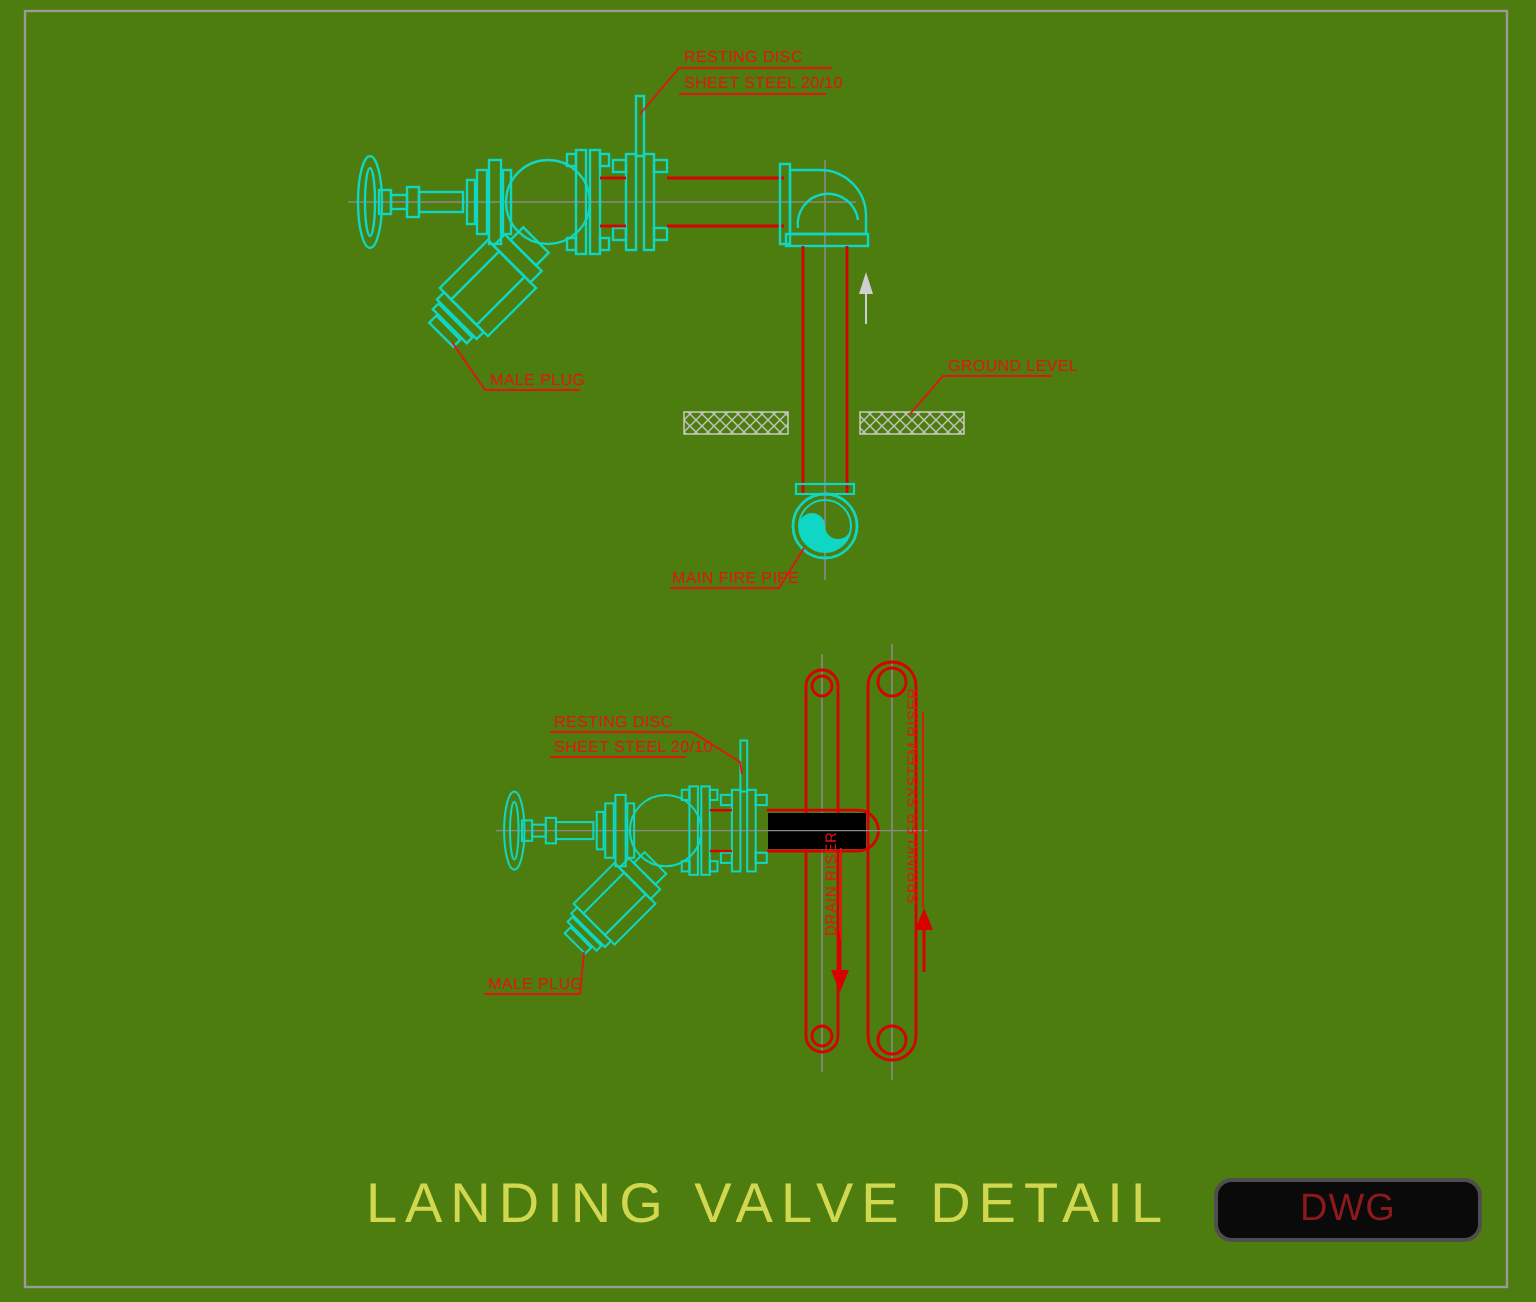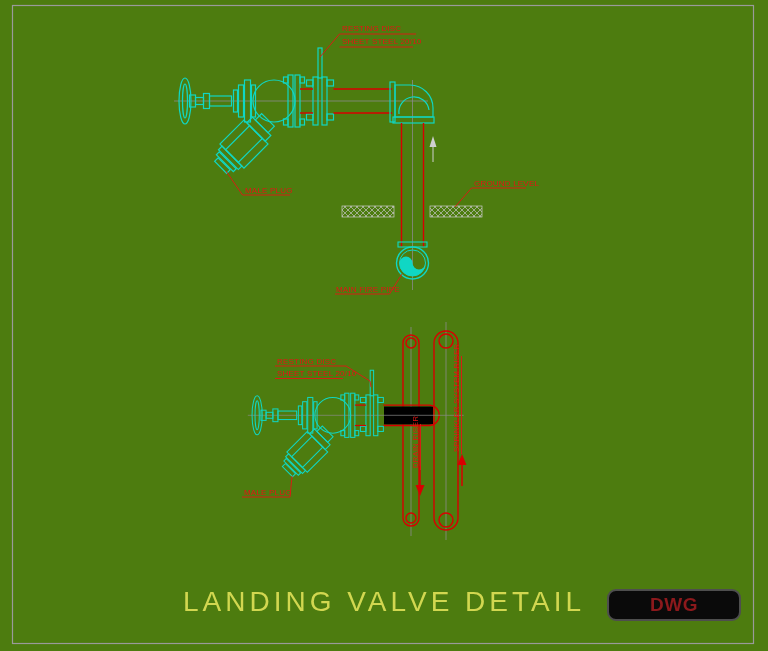--- a/index.html
+++ b/index.html
@@ -6,21 +6,21 @@
   #stage{position:relative;width:768px;height:651px;background:#4d7c0f;overflow:hidden;
          font-family:"Liberation Sans",sans-serif;}
   #cad{position:absolute;left:0;top:0;}
   .cadtext{font-family:"Liberation Sans",sans-serif;font-size:8px;letter-spacing:.2px;}
   .cadtext-sm{font-family:"Liberation Sans",sans-serif;font-size:7.6px;letter-spacing:.3px;}
   #title{position:absolute;left:0;top:586px;width:768px;text-align:center;
          font-size:28px;letter-spacing:4px;color:#d2d750;font-weight:400;}
   #logo{position:absolute;left:607px;top:589px;width:130px;height:28px;
         border:2px solid #4e4e4e;border-radius:9px;background:#0a0a0a;
         display:flex;align-items:center;justify-content:center;
-        font-size:19px;font-weight:bold;letter-spacing:.5px;}
+        font-size:19px;font-weight:normal;letter-spacing:.5px;}
   #logo .dwg{color:#8c191c;}
   #logo .share{color:#d6d6d6;}
 </style>
 </head>
 <body>
 
 <div id="stage">
 
 <svg id="cad" width="768" height="651" viewBox="0 0 768 651" xmlns="http://www.w3.org/2000/svg" xmlns:xlink="http://www.w3.org/1999/xlink">
 

